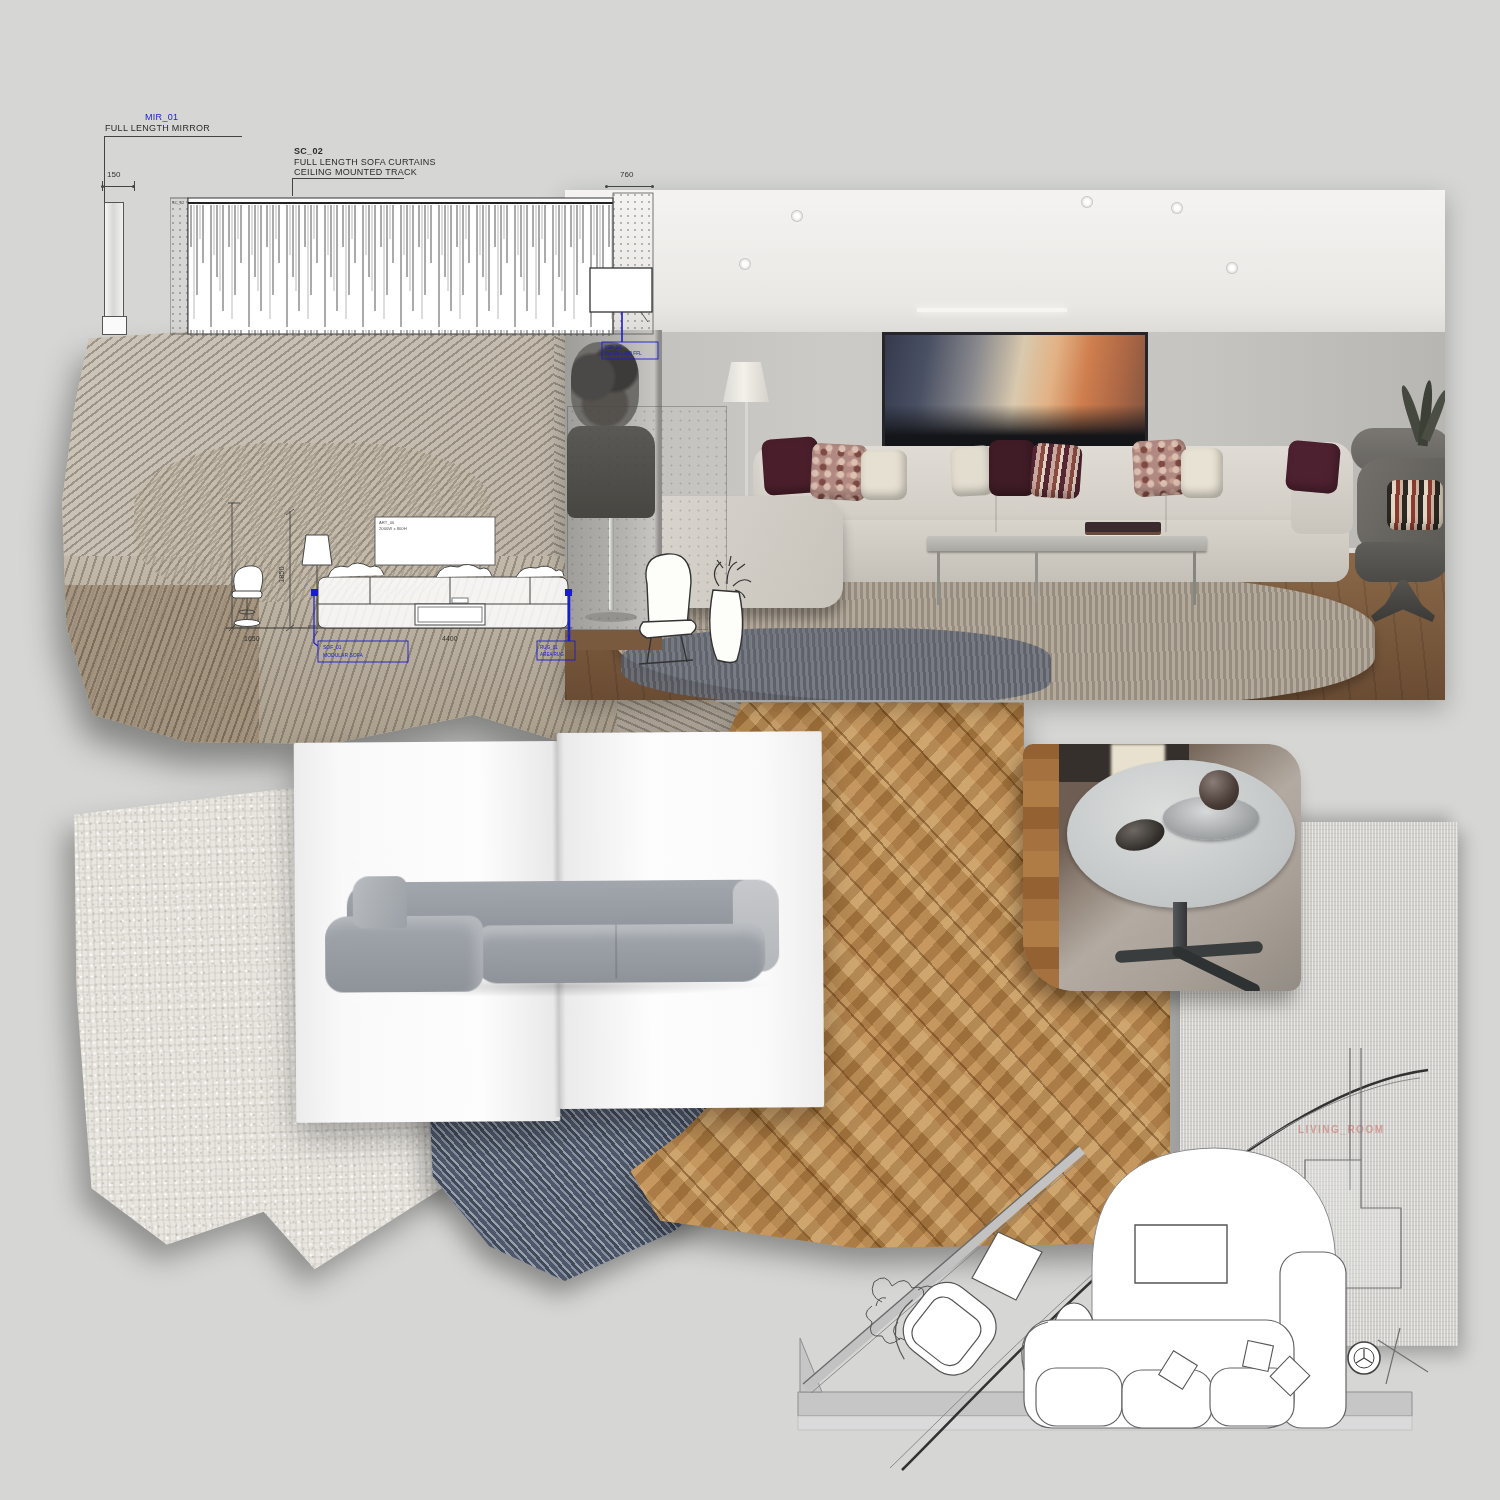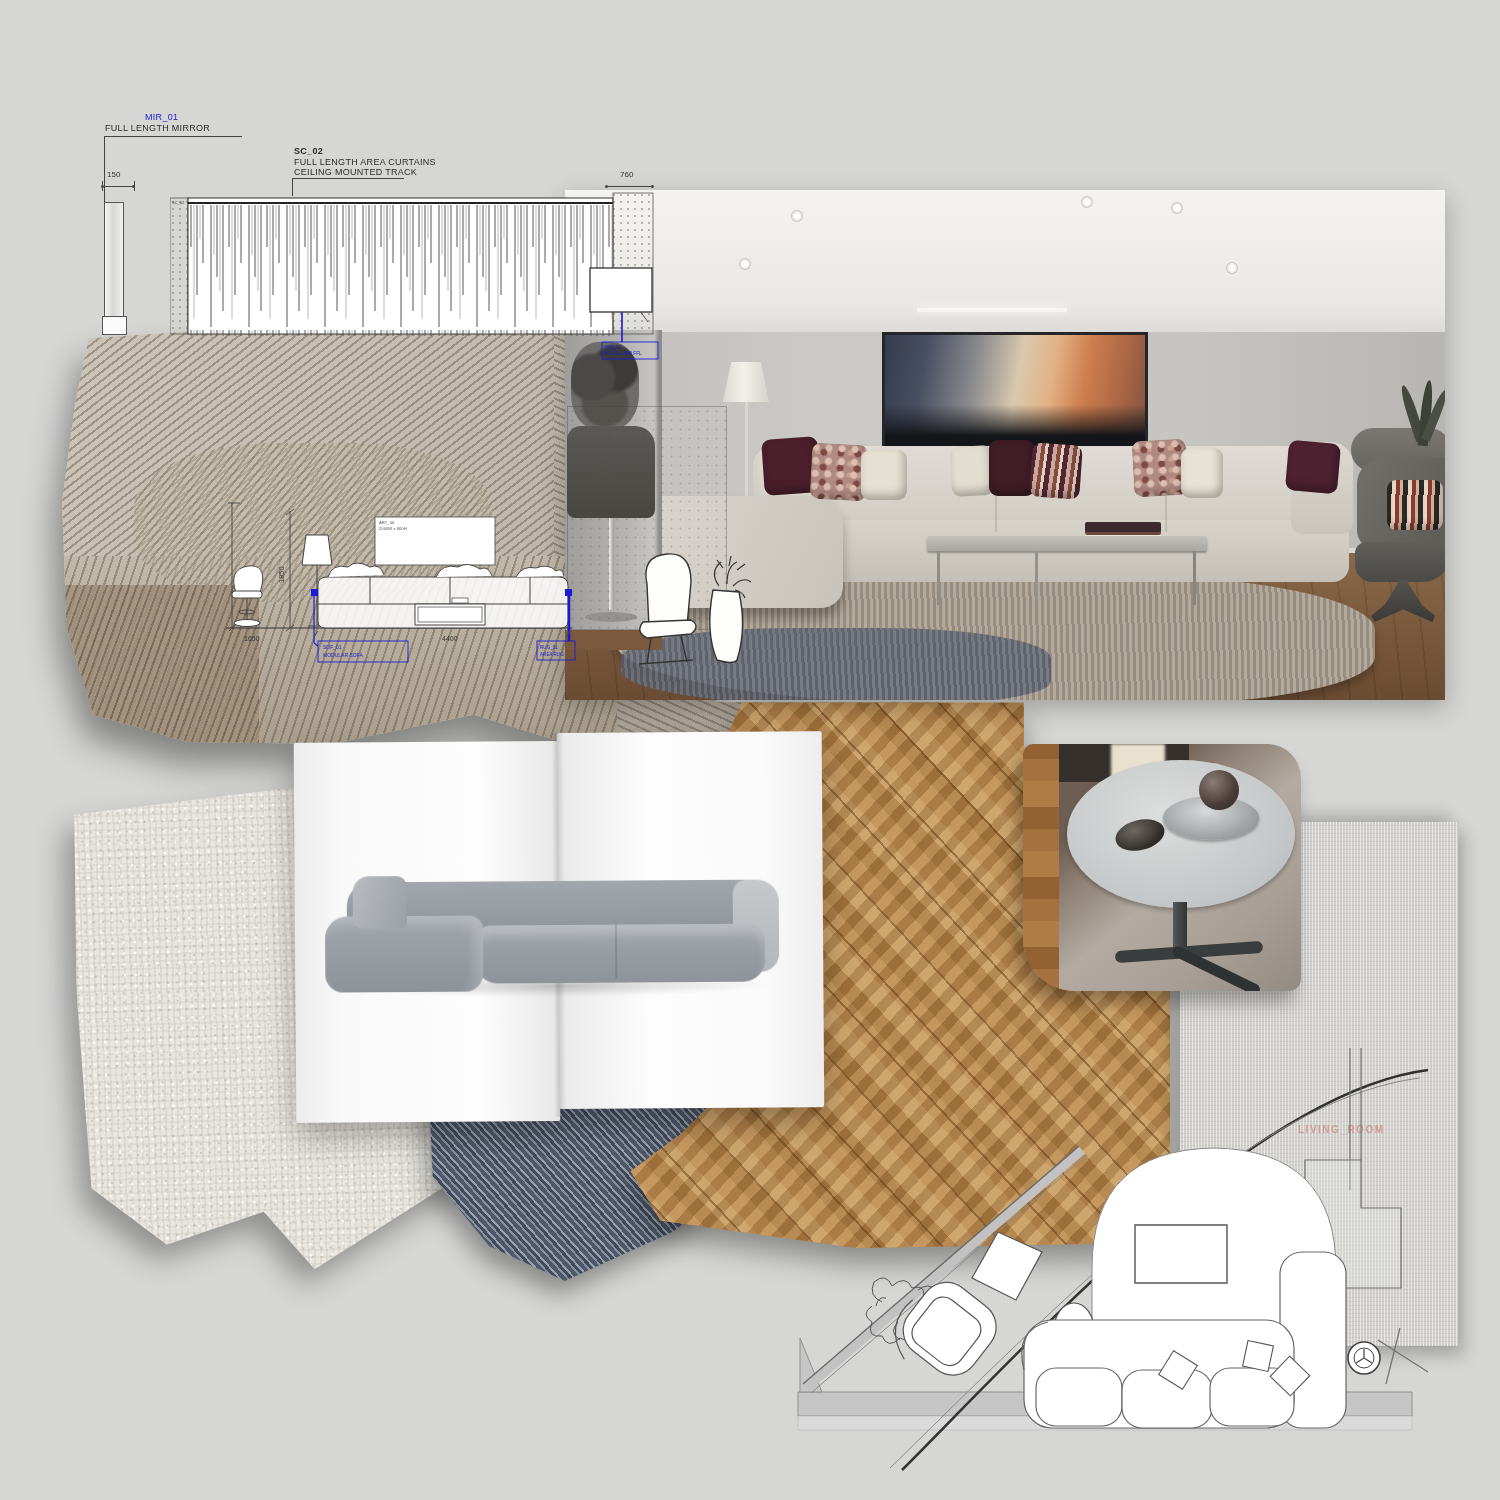--- a/index.html
+++ b/index.html
@@ -280,21 +280,21 @@
 
     <div class="abs dim" style="left:107px;top:170px;">150</div>
     <div class="abs dimline" style="left:102px;top:186px;width:32px;"></div>
     <div class="abs tickv" style="left:102px;top:181px;height:10px;"></div>
     <div class="abs tickv" style="left:134px;top:181px;height:10px;"></div>
 
     <div class="abs" style="left:104px;top:202px;width:18px;height:114px;border:1px solid #555;background:linear-gradient(90deg,#f6f6f5,#d7d7d5 45%,#f0f0ef);"></div>
     <div class="abs" style="left:102px;top:316px;width:23px;height:17px;border:1px solid #555;background:#fafafa;"></div>
 
     <div class="abs note" style="left:294px;top:146px;font-weight:bold;">SC_02</div>
-    <div class="abs note" style="left:294px;top:157px;">FULL LENGTH AREA CURTAINS</div>
+    <div class="abs note" style="left:294px;top:157px;">FULL LENGTH SOFA CURTAINS</div>
     <div class="abs note" style="left:294px;top:167px;">CEILING MOUNTED TRACK</div>
     <div class="abs" style="left:292px;top:178px;width:112px;border-top:1px solid #444;"></div>
     <div class="abs tickv" style="left:292px;top:178px;height:18px;"></div>
 
     <div class="abs dim" style="left:620px;top:170px;">760</div>
     <div class="abs dimline" style="left:606px;top:186px;width:47px;"></div>
 
     <svg class="abs" style="left:170px;top:192px;" width="490" height="178" viewBox="0 0 490 178">
       <defs>
         <pattern id="dots" width="7" height="7" patternUnits="userSpaceOnUse">

